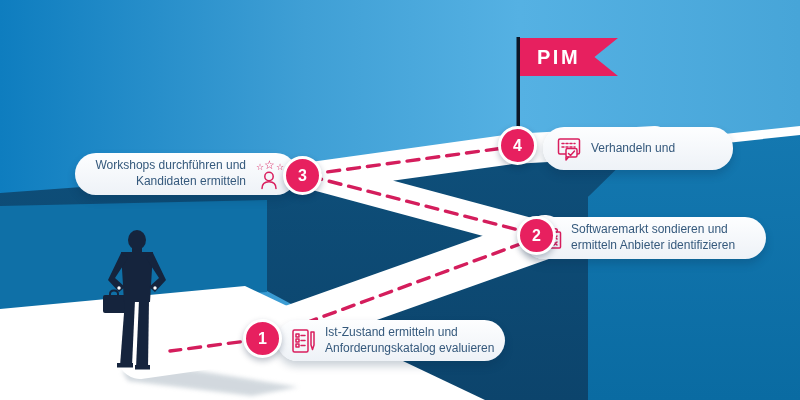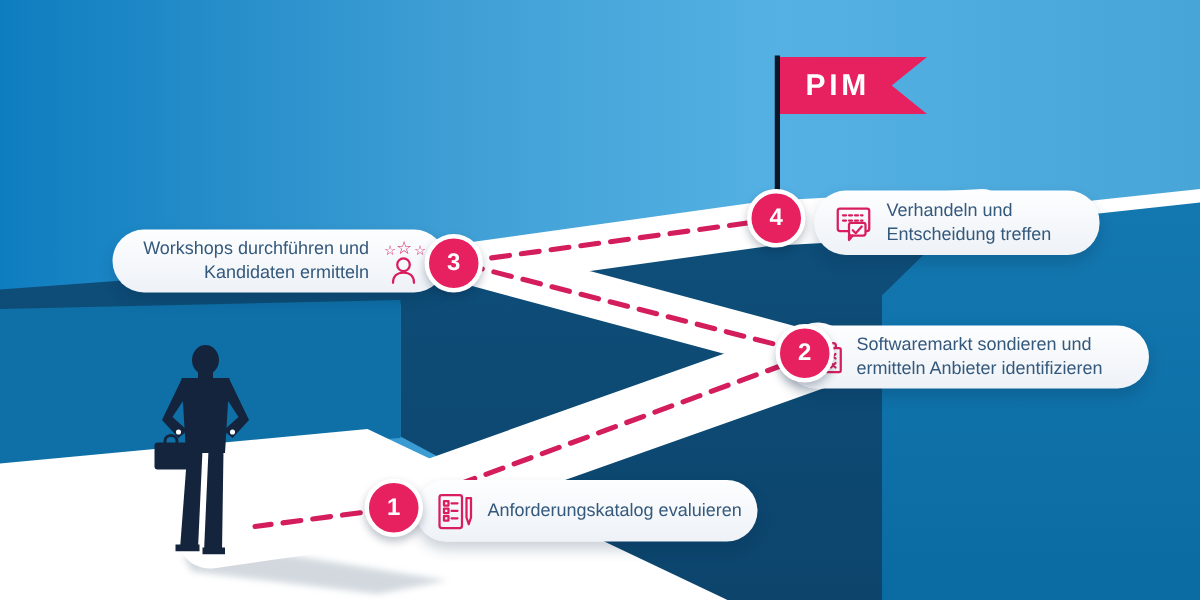--- a/index.html
+++ b/index.html
@@ -133,20 +133,21 @@
       <rect x="5" y="4" width="15" height="22" rx="1.5"></rect>
       <rect x="8" y="8" width="3" height="3"></rect>
         <line x1="13" y1="9.5" x2="17" y2="9.5"></line>
       <rect x="8" y="13" width="3" height="3"></rect>
         <line x1="13" y1="14.5" x2="17" y2="14.5"></line>
       <rect x="8" y="18" width="3" height="3"></rect>
         <line x1="13" y1="19.5" x2="17" y2="19.5"></line>
       <path d="M23,6 h3 v13 l-1.5,4.5 l-1.5,-4.5 z"></path>
     </svg>
     <div class="txt">
+      <span>Ist-Zustand ermitteln und</span>
       <span>Anforderungskatalog evaluieren</span>
     </div>
   </div>
 
   <div class="pill" id="pill-2">
     <svg width="30" height="30" viewBox="0 0 30 30" fill="none" stroke="#d91e5e" stroke-width="1.5" stroke-linecap="round" stroke-linejoin="round">
       <circle cx="8.5" cy="5.5" r="1.8"></circle>
       <rect x="3.5" y="7" width="10" height="16" rx="1"></rect>
       <path d="M6,12 l1.5,1.5 l2.5,-3"></path>
         <path d="M6,18 l1.5,1.5 l2.5,-3"></path>
@@ -179,21 +180,20 @@
     <svg width="30" height="30" viewBox="0 0 30 30" fill="none" stroke="#d91e5e" stroke-width="1.5" stroke-linecap="round" stroke-linejoin="round">
       <rect x="4.5" y="5" width="21" height="15" rx="1.5"></rect>
       <path d="M8,9.5 h13" stroke-dasharray="2 2"></path>
       <path d="M8,13 h13" stroke-dasharray="2 2"></path>
       <rect x="12" y="14.5" width="11" height="8.5" rx="1.5" fill="#f6f9fc"></rect>
       <path d="M14.5,23 l-2.5,3 l0,-3"></path>
       <path d="M14.5,19.5 l2,2 l4,-4.5"></path>
     </svg>
     <div class="txt">
       <span>Verhandeln und</span>
-      <span>Entscheidung treffen</span>
     </div>
   </div>
 
   <div class="step-circle" id="circle-1">
     <span>1</span>
   </div>
   <div class="step-circle" id="circle-2">
     <span>2</span>
   </div>
   <div class="step-circle" id="circle-3">

